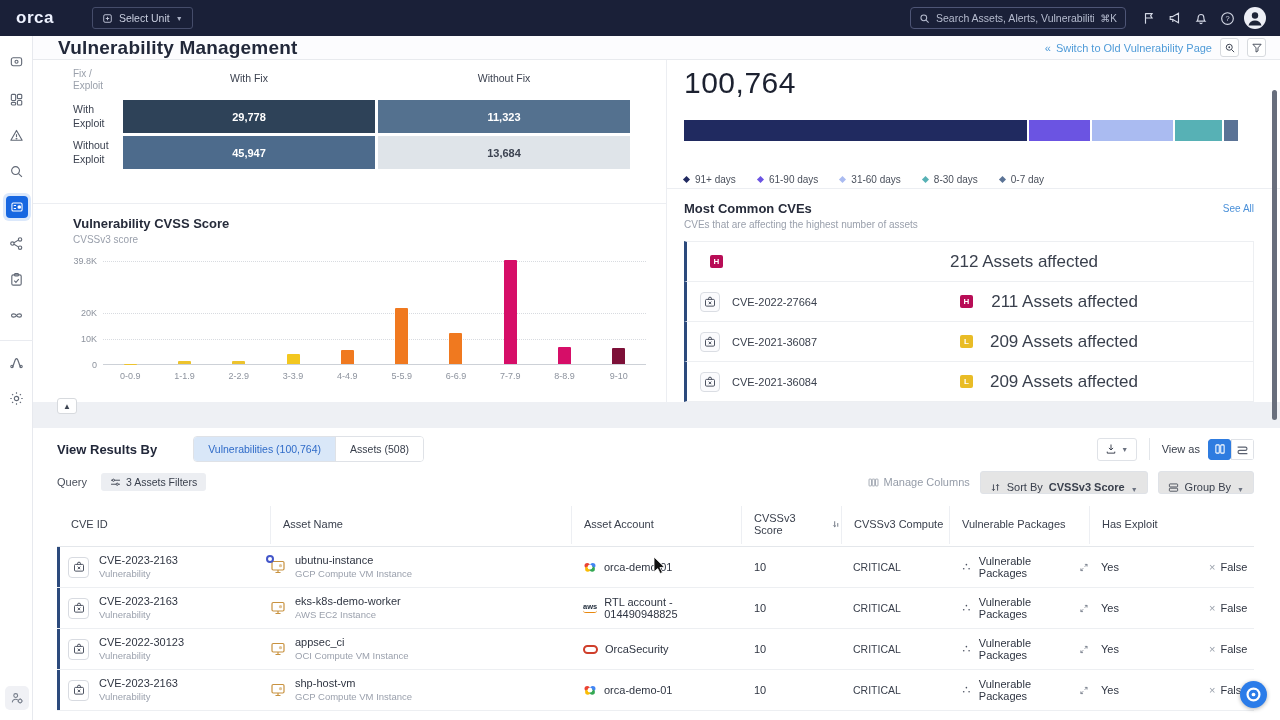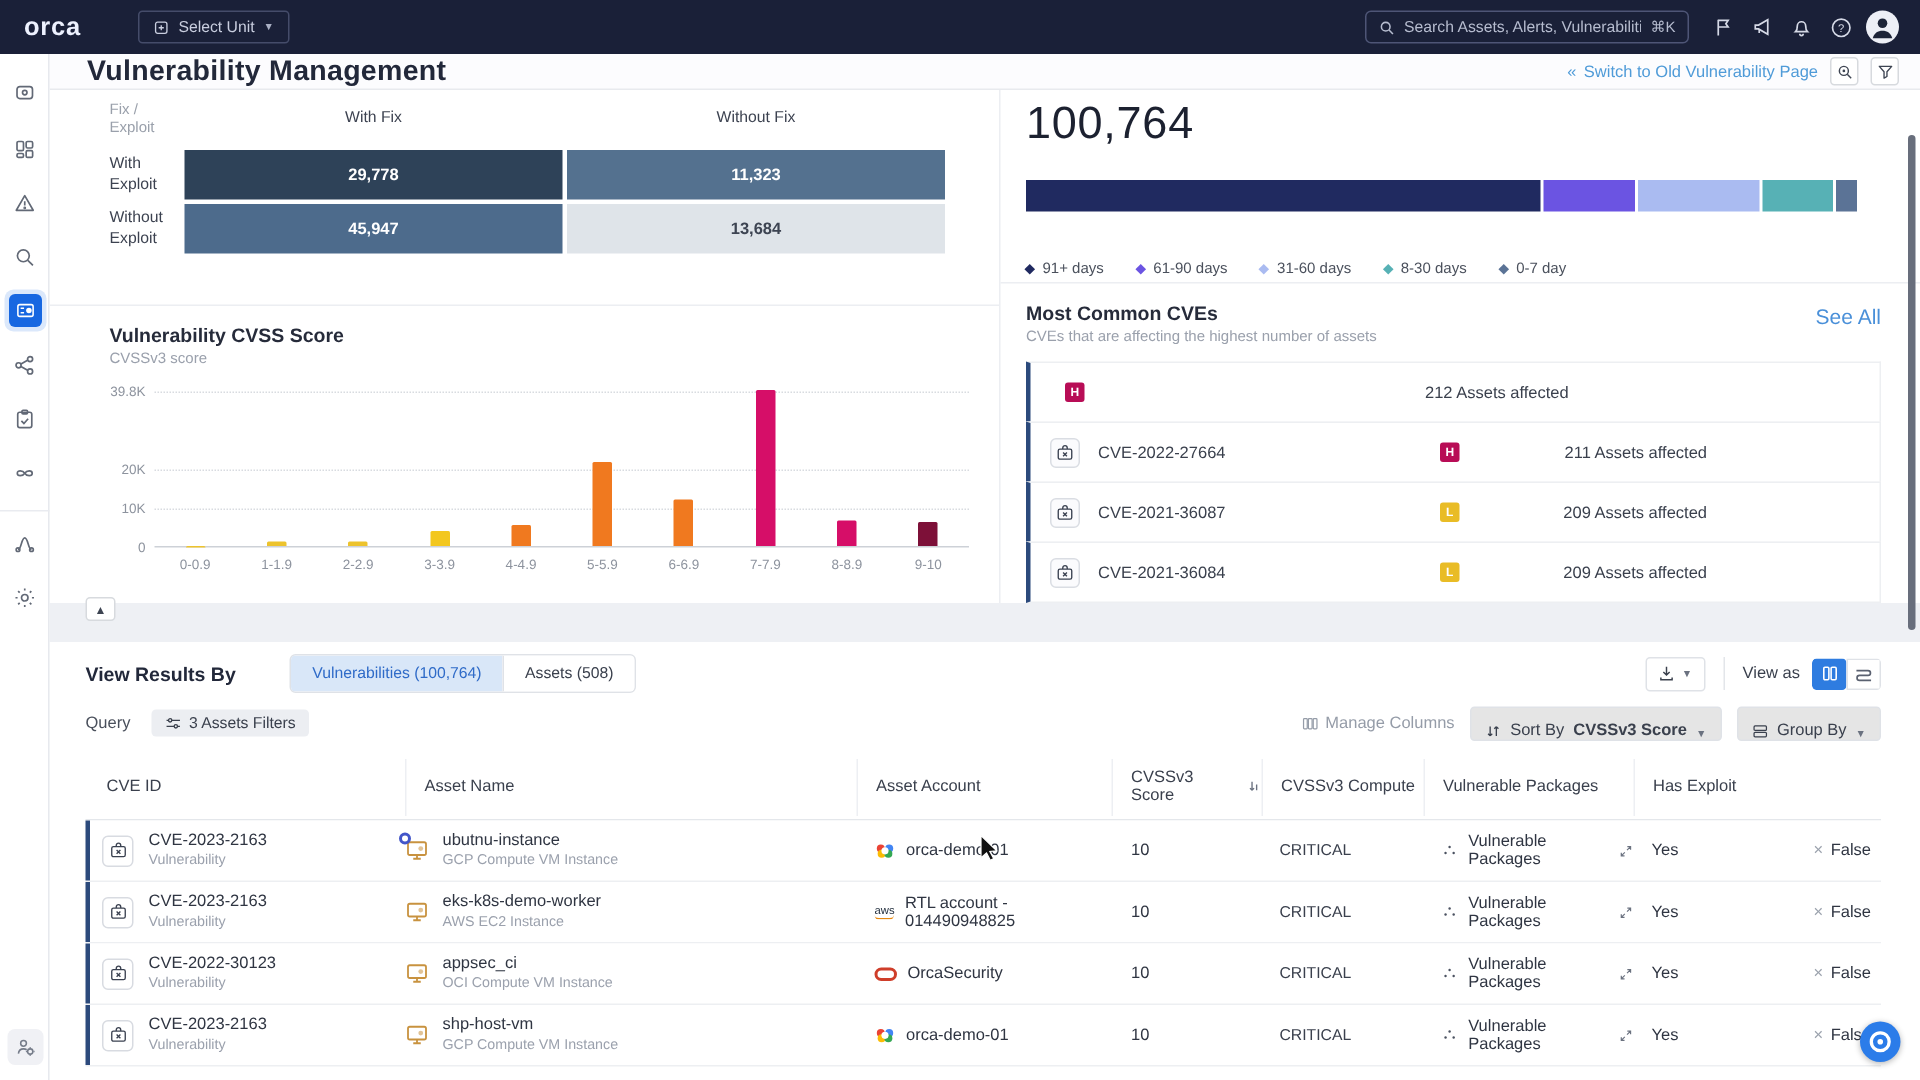--- a/index.html
+++ b/index.html
@@ -71,28 +71,28 @@
   .chart-ylabels span { position:absolute; right:6px; font-size:9px; color:#8d939e; }
   .chart-plot { flex:1; position:relative; height:104px; border-bottom:1px solid #cdd1d7; }
   .gridline { position:absolute; left:0; right:0; border-top:1px dotted #d8dbe0; }
   .bar { position:absolute; bottom:0; width:13px; border-radius:1px 1px 0 0; }
   .chart-xlabels { display:flex; margin-top:6px; }
   .chart-xlabels span { flex:1; text-align:center; font-size:9px; color:#8d939e; }
 
   
   .mcc { padding:12px 26px 0 17px; }
   .mcc-head { display:flex; align-items:flex-start; }
-  .see-all { margin-left:auto; color:#4a90d9; font-size:14px; cursor:pointer; padding-top:2px;}
+  .see-all { margin-left:auto; color:#4a90d9; font-size:10px; cursor:pointer; padding-top:2px;}
   .mcc-list { margin-top:12px; }
   .cve-row { height:41px; background:#fff; border:1px solid #edeff2; border-left:3px solid #2c4a7c; margin-top:-1px; display:grid; grid-template-columns:250px 1fr auto; align-items:center; padding:0 115px 0 13px; cursor:pointer;}
   .cve-id-wrap { display:flex; align-items:center; gap:12px; }
   .cve-ic-box { width:20px; height:20px; border:1px solid #dadde3; border-radius:4px; background:#fbfbfd; display:flex; align-items:center; justify-content:center;}
   .cve-id { font-size:11px; color:#3a404d; }
   .sev-badge { width:13px; height:13px; border-radius:2px; color:#fff; font-size:8px; font-weight:700; display:flex; align-items:center; justify-content:center; margin-left:10px;}
-  .cve-assets { font-size:11px; color:#3a404d; }
+  .cve-assets { font-size:17px; color:#3a404d; }
 
   
   .band { height:26px; background:#eef0f4; position:relative; }
   .collapse-btn { position:absolute; left:24px; top:-4px; width:20px; height:16px; background:#fff; border:1px solid #d7dade; border-radius:3px; display:flex; align-items:center; justify-content:center; font-size:8px; color:#3d4452; cursor:pointer; z-index:5;}
 
   
   .results { background:#fff; height:316px; position:relative; padding:8px 26px 0 24px; overflow:hidden; }
   .res-row-a { display:flex; align-items:center; }
   .vrb-label { font-size:13px; font-weight:700; color:#22283a; }
   .tab-group { margin-left:36px; display:flex; border:1px solid #dfe2e7; border-radius:4px; overflow:hidden; }
@@ -133,21 +133,21 @@
   .td.c-asset { gap:9px; }
   .vm-wrap { position:relative; width:16px; height:16px; flex:none;}
   .vm-badge { position:absolute; left:-4px; top:-4px; width:8px; height:8px; border-radius:50%; background:#fff; border:2px solid #4356c9; }
   .td.c-acct { gap:7px; padding-left:12px;}
   .td.c-score { padding-left:13px; }
   .td.c-sev { font-size:10.5px; color:#3a404d; padding-left:12px;}
   .td.c-pkg { gap:7px; padding-left:12px; }
   .td.c-fix { padding-left:12px; }
   .td.c-exp { gap:5px; padding-left:12px; }
   .x-mark { color:#9aa1ac; font-size:11px; }
-  .aws-ic { font-size:7.5px; font-weight:400; color:#232f3e; line-height:1; }
+  .aws-ic { font-size:7.5px; font-weight:700; color:#232f3e; line-height:1; }
   .aws-ic i { display:block; height:3px; border-bottom:1.6px solid #e8880e; border-radius:0 0 7px 7px; margin-top:0px;}
   .ora-ic { width:15px; height:9px; border:2.5px solid #cf3e2a; border-radius:5px; flex:none;}
   .vscroll { position:absolute; right:3px; top:90px; width:5px; height:330px; background:#686e7c; border-radius:3px; z-index:25; cursor:pointer;}
   .orca-float { position:absolute; left:1240px; top:681px; width:27px; height:27px; border-radius:50%; background:#2b7ce9; box-shadow:0 1px 4px rgba(0,0,0,.3); display:flex; align-items:center; justify-content:center; z-index:40; cursor:pointer;}
   .cursor { position:absolute; left:653px; top:556px; z-index:50; pointer-events:none; }
 </style>
 </head>
 <body>
 
 <div class="topbar">

